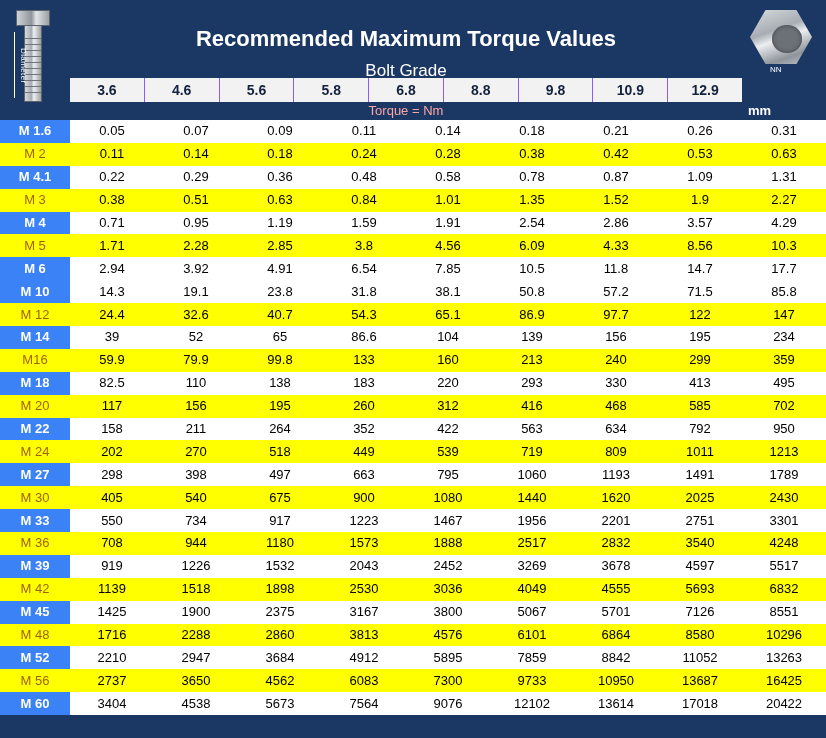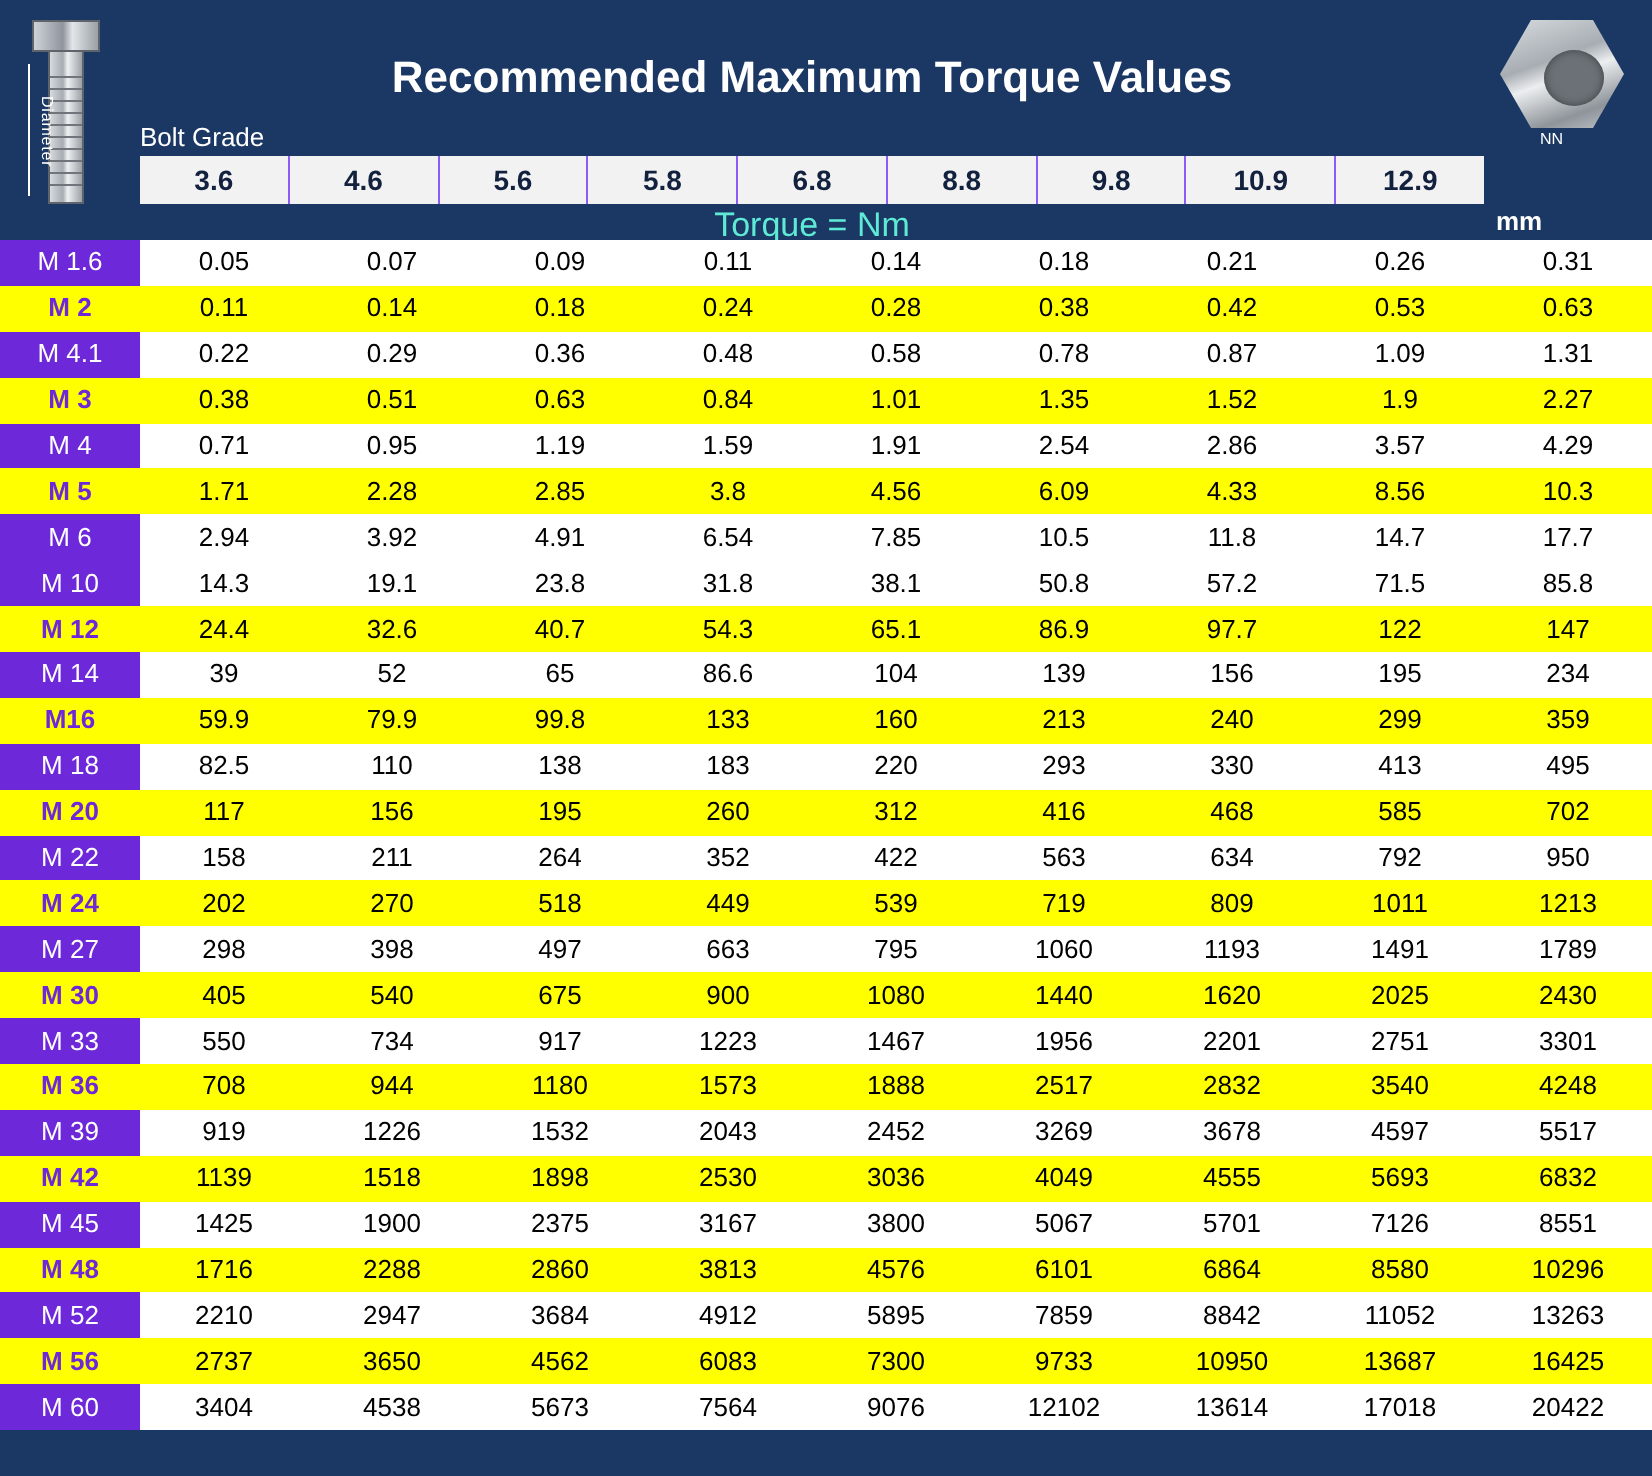--- a/index.html
+++ b/index.html
@@ -101,30 +101,31 @@
     width: 672px;
     text-align: center;
     color: #ffffff;
     font-size: 22px;
     font-weight: bold;
   }
   .subtitle {
     position: absolute;
     left: 70px; top: 61px;
     width: 672px;
+    text-align: center;
     color: #ffffff;
-    font-size: 13px;
+    font-size: 17px;
   }
   .units-note {
     position: absolute;
     left: 70px; top: 103px;
     width: 672px;
     text-align: center;
-    color: #5eead4;
-    font-size: 17px;
+    color: #fca5a5;
+    font-size: 13px;
   }
   .mm-label {
     position: absolute;
     right: 8px; top: 103px;
     width: 70px;
     color: #ffffff;
     font-size: 13px;
     font-weight: bold;
   }
 
@@ -167,25 +168,26 @@
     font-size: 13px;
     text-align: center;
     color: #000000;
     background: #ffffff;
     border: none;
     padding: 0;
     line-height: 22px;
     white-space: nowrap;
   }
   td.size {
-    background: #6d28d9;
+    background: #3b82f6;
     color: #ffffff;
+    font-weight: bold;
   }
   tr.hl td { background: #ffff00; color: #000000; }
-  tr.hl td.size { background: #ffff00; color: #6d28d9; font-weight: bold; }
+  tr.hl td.size { background: #ffff00; color: #a16207; font-weight: normal; }
 </style>
 </head>
 <body>
 
 <div class="sheet">
 
   <div class="header">
 
     <div class="bolt-art">
       <div class="bolt-head"></div>

